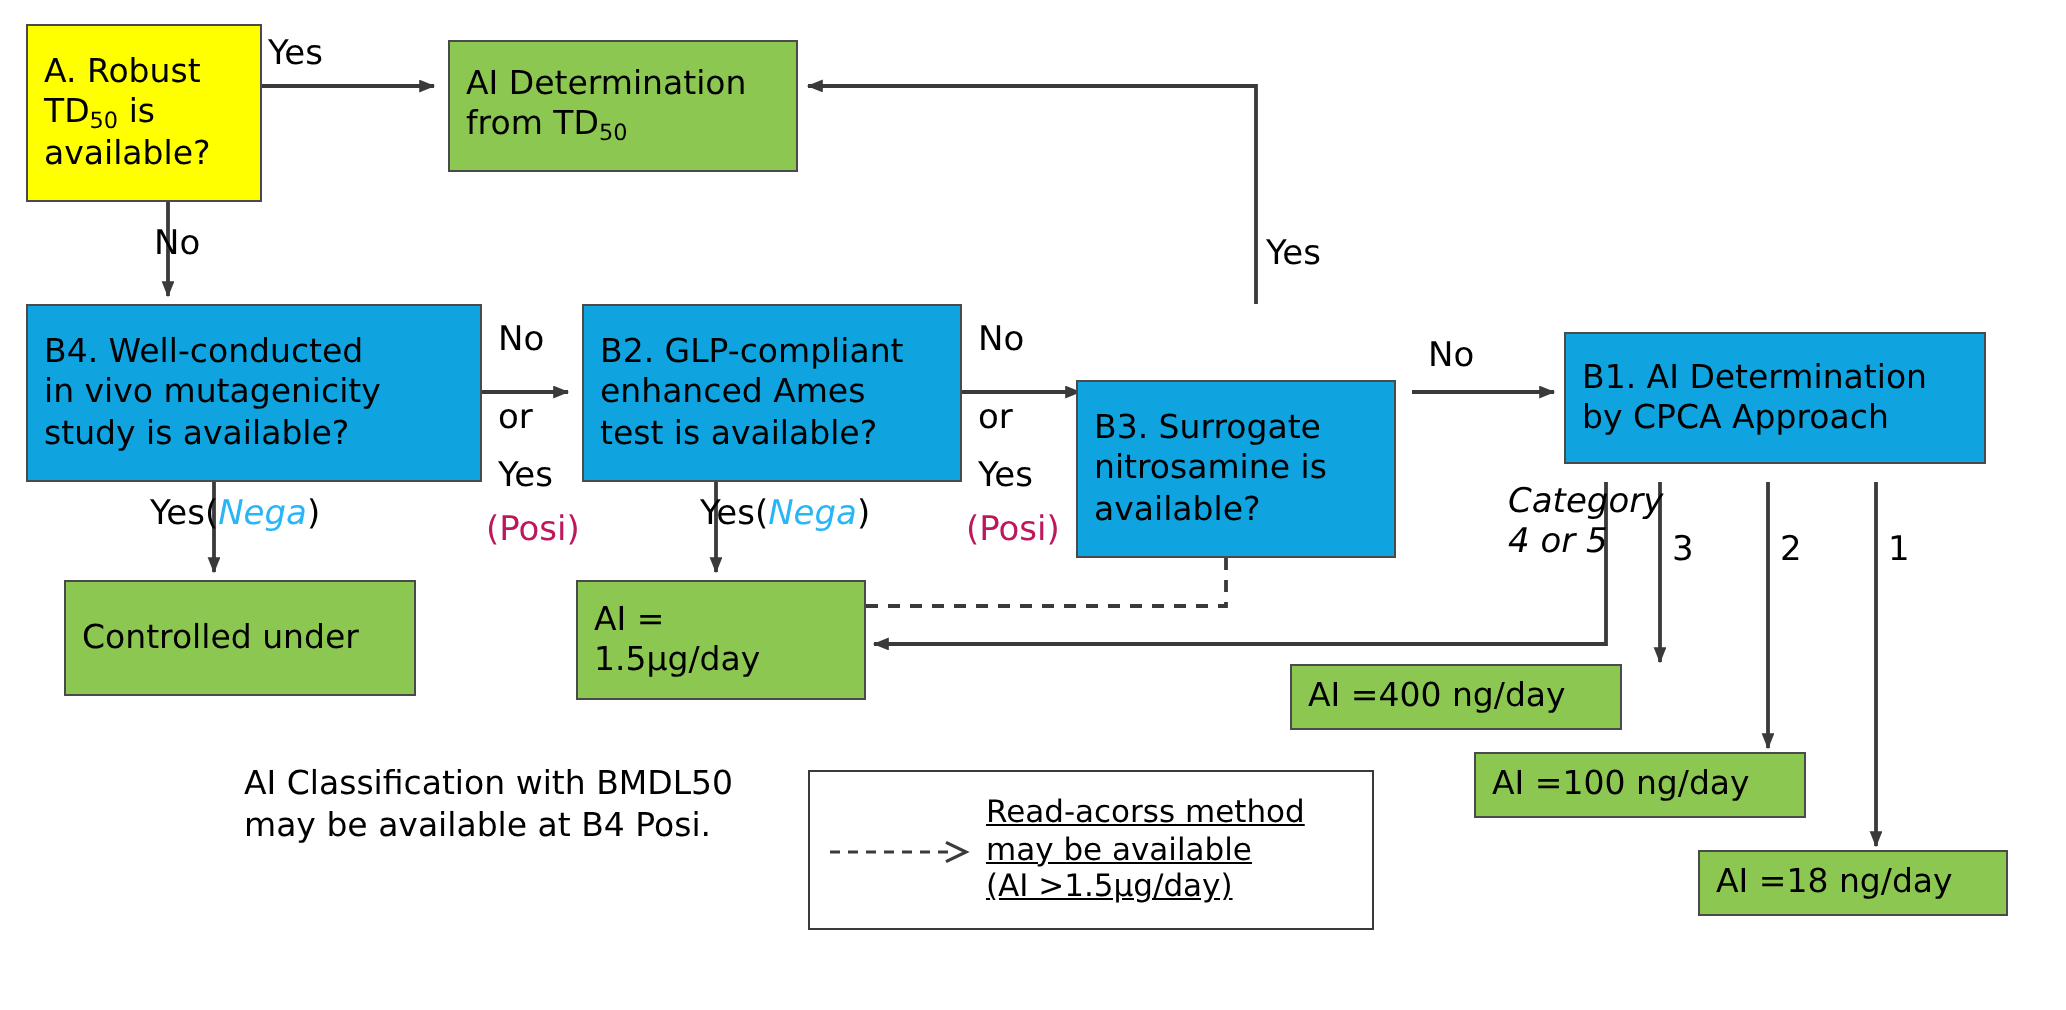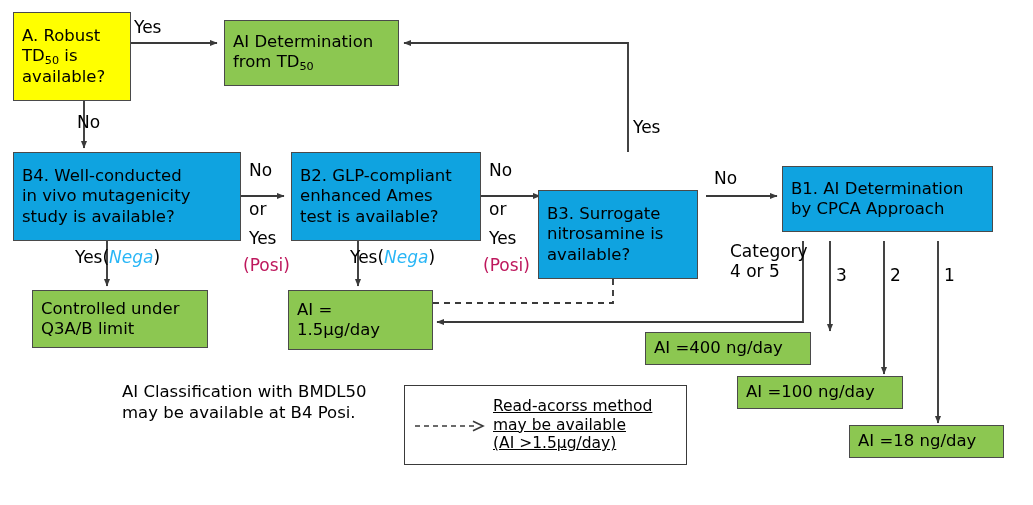--- a/index.html
+++ b/index.html
@@ -150,21 +150,20 @@
     <div class="ln">available?</div>
   </div>
 
   <div class="node decision" style="left:782px; top:166px; width:211px; height:66px; font-size:16.5px;">
     <div class="ln">B1. AI Determination</div>
     <div class="ln">by CPCA Approach</div>
   </div>
 
   <div class="node terminal" style="left:32px; top:290px; width:176px; height:58px; font-size:16.5px;">
     <div class="ln">Controlled under</div>
-    <div class="ln">Q3A/B limit</div>
   </div>
 
   <div class="node terminal" style="left:288px; top:290px; width:145px; height:60px; font-size:16.5px;">
     <div class="ln">AI =</div>
     <div class="ln">1.5μg/day</div>
   </div>
 
   <div class="node terminal" style="left:645px; top:332px; width:166px; height:33px; font-size:16.5px; justify-content:center;">
     <div class="ln">AI =400 ng/day</div>
   </div>
@@ -188,21 +187,21 @@
 
   <div class="lbl" style="left:489px; top:160px; font-size:17px;">No</div>
   <div class="lbl" style="left:489px; top:199px; font-size:17px;">or</div>
   <div class="lbl" style="left:489px; top:228px; font-size:17px;">Yes</div>
   <div class="lbl posi" style="left:483px; top:255px; font-size:17px;">(Posi)</div>
   <div class="lbl" style="left:350px; top:247px; font-size:17px;"><span>Yes(</span><span class="nega">Nega</span><span>)</span></div>
 
   <div class="lbl" style="left:633px; top:117px; font-size:17px;">Yes</div>
   <div class="lbl" style="left:714px; top:168px; font-size:17px;">No</div>
 
-  <div class="lbl" style="left:730px; top:241px; font-size:17px;">
+  <div class="lbl" style="left:754px; top:241px; font-size:17px;font-style:italic;">
     <div>Category</div>
     <div>4 or 5</div>
   </div>
   <div class="lbl" style="left:836px; top:265px; font-size:17px;">3</div>
   <div class="lbl" style="left:890px; top:265px; font-size:17px;">2</div>
   <div class="lbl" style="left:944px; top:265px; font-size:17px;">1</div>
 
   <div class="note" style="left:122px; top:382px; font-size:16.5px;">
     <div>AI Classification with BMDL50</div>
     <div>may be available at B4 Posi.</div>

